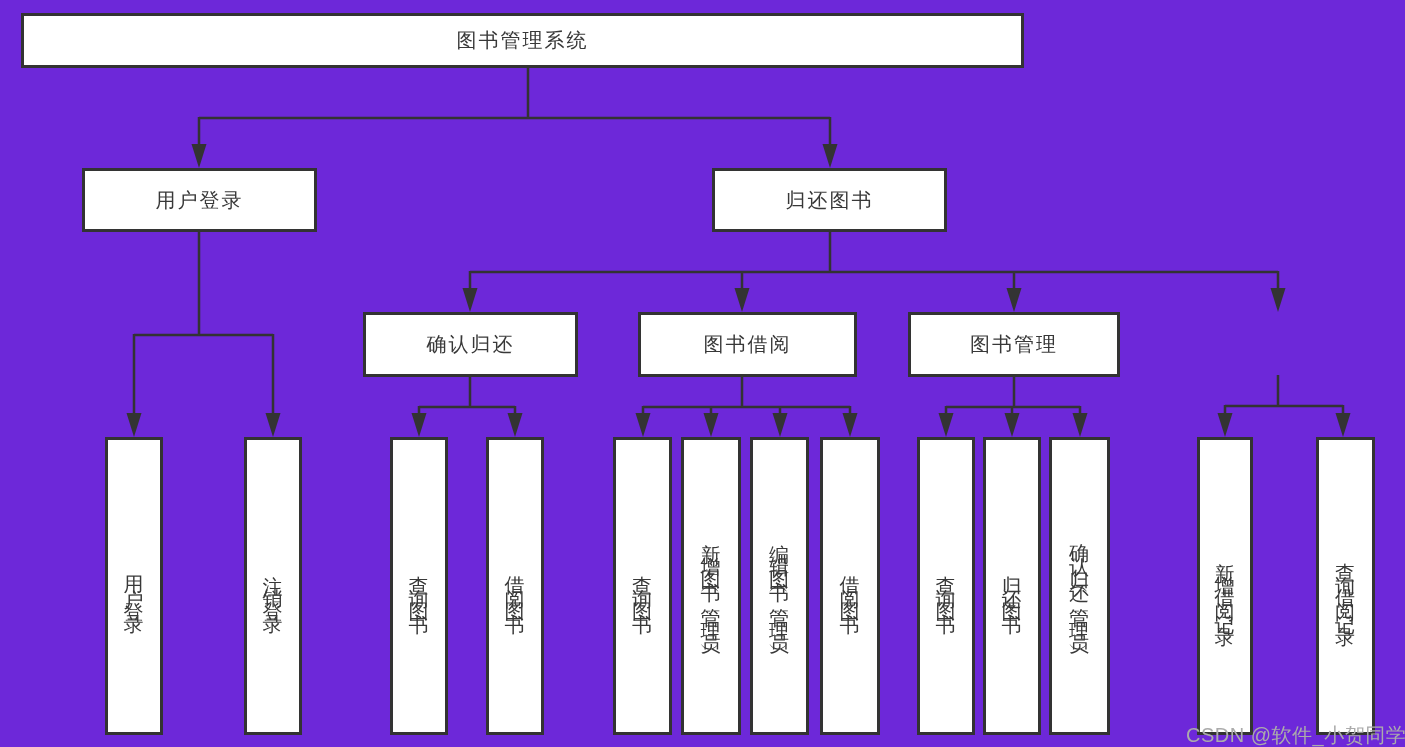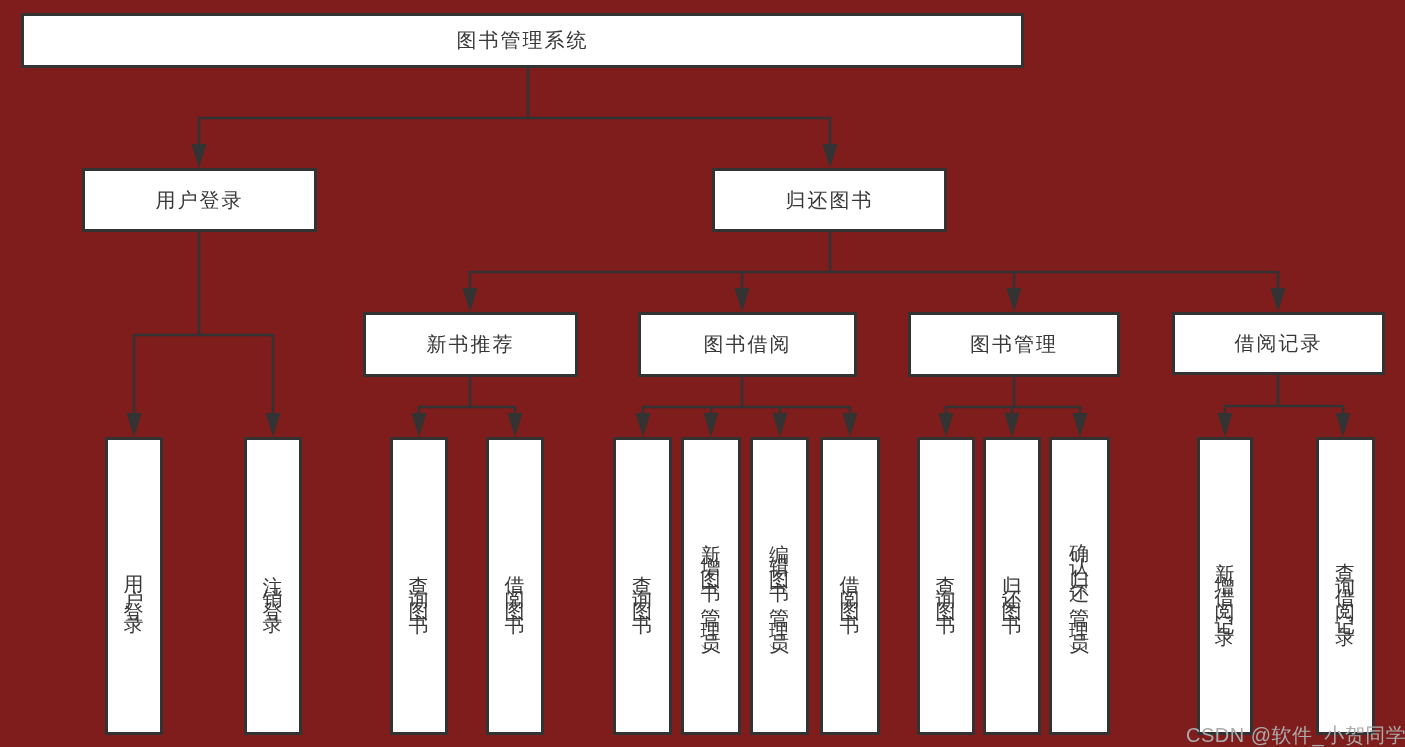--- a/index.html
+++ b/index.html
@@ -1,18 +1,18 @@
 <!DOCTYPE html>
 <html><head>
 <meta charset="utf-8">
 <style>
   html,body{margin:0;padding:0;background:#ffffff;}
   #canvas{
     position:relative;width:1405px;height:747px;overflow:hidden;
-    background:#7f1d1d;
+    background:#6d28d9;
     font-family:"Liberation Sans","DejaVu Sans",sans-serif;
   }
   #wires{position:absolute;left:0;top:0;width:1405px;height:747px;}
   .node{
     position:absolute;box-sizing:border-box;
     border:3px solid #333333;background:#ffffff;
     display:flex;align-items:center;justify-content:center;
     color:#383838;
   }
   .hnode{font-size:20px;letter-spacing:2px;white-space:nowrap;}
@@ -69,24 +69,23 @@
       <polygon points="1217.5,413 1232.5,413 1225,437"></polygon>
       <polygon points="1335.5,413 1350.5,413 1343,437"></polygon>
     </g>
   </svg>
 
   <div class="node hnode" style="left:21px;top:13px;width:1003px;height:55px">图书管理系统</div>
 
   <div class="node hnode" style="left:82px;top:168px;width:235px;height:64px">用户登录</div>
   <div class="node hnode" style="left:712px;top:168px;width:235px;height:64px">归还图书</div>
 
-  <div class="node hnode" style="left:363px;top:312px;width:215px;height:65px">新书推荐</div>
+  <div class="node hnode" style="left:363px;top:312px;width:215px;height:65px">确认归还</div>
   <div class="node hnode" style="left:638px;top:312px;width:219px;height:65px">图书借阅</div>
   <div class="node hnode" style="left:908px;top:312px;width:212px;height:65px">图书管理</div>
-  <div class="node hnode" style="left:1172px;top:312px;width:213px;height:63px">借阅记录</div>
 
   <div class="node vnode" style="left:105px;top:437px;width:58px;height:298px">用户登录</div>
   <div class="node vnode" style="left:244px;top:437px;width:58px;height:298px">注销登录</div>
 
   <div class="node vnode" style="left:390px;top:437px;width:58px;height:298px">查询图书</div>
   <div class="node vnode" style="left:486px;top:437px;width:58px;height:298px">借阅图书</div>
 
   <div class="node vnode" style="left:613px;top:437px;width:59px;height:298px">查询图书</div>
   <div class="node vnode" style="left:681px;top:437px;width:60px;height:298px">新增图书（管理员）</div>
   <div class="node vnode" style="left:750px;top:437px;width:59px;height:298px">编辑图书（管理员）</div>

